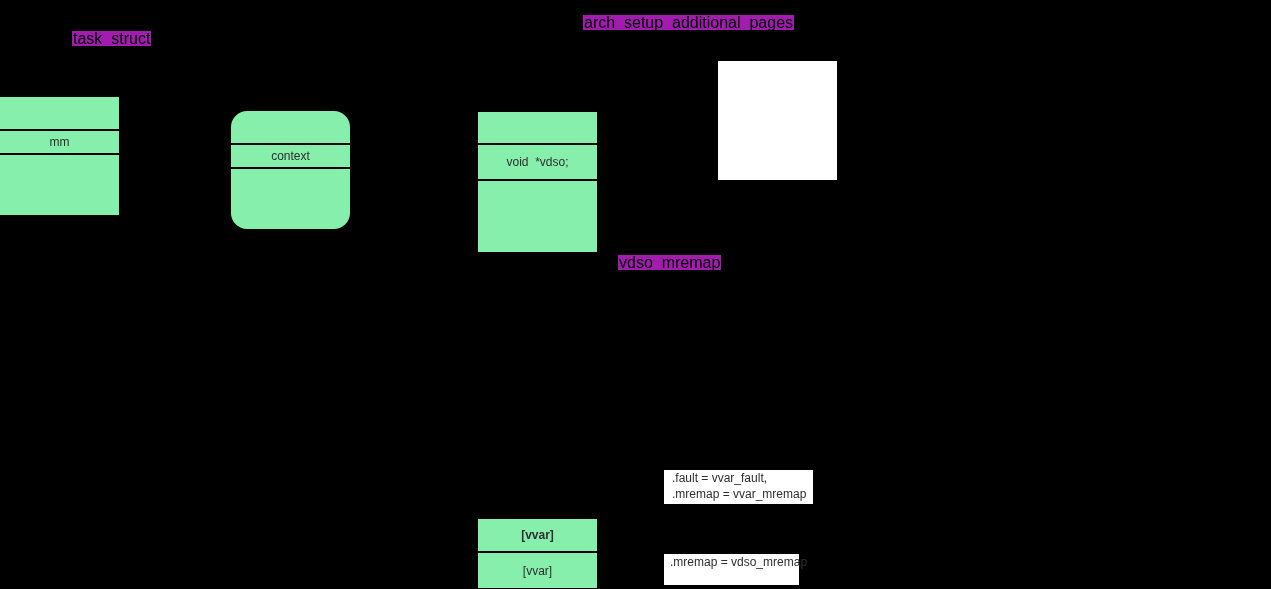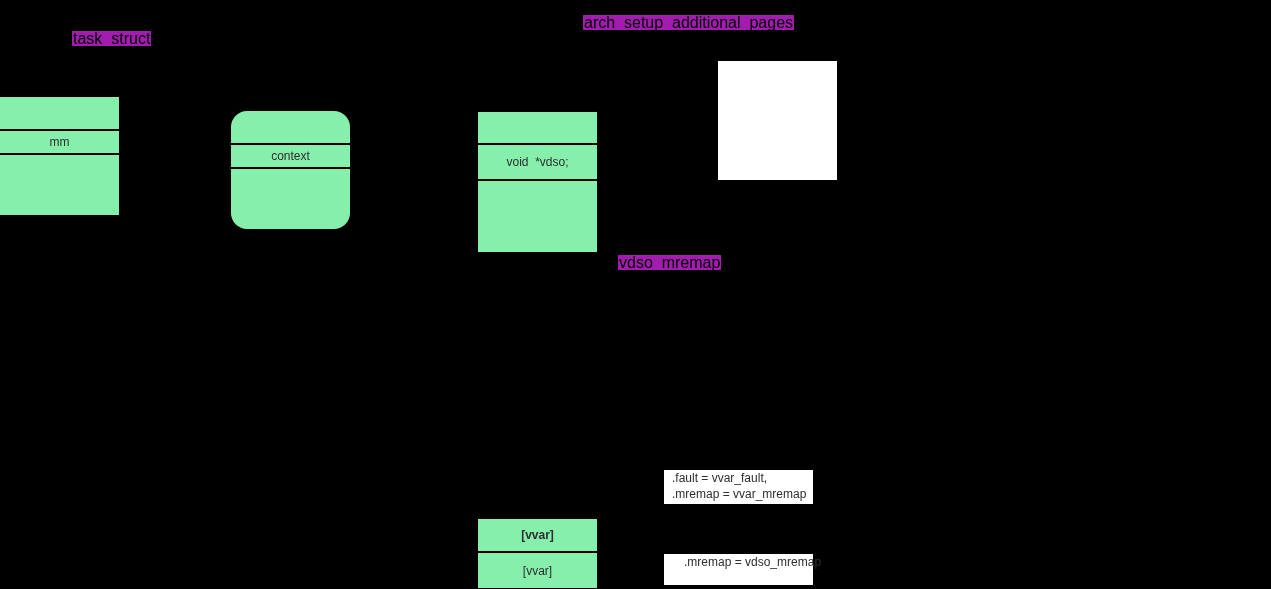--- a/index.html
+++ b/index.html
@@ -99,17 +99,17 @@
   <div class="cellbox" style="left:478px; top:488px; width:119px; height:69px;">
     <div class="row divided" style="flex:0 0 34px;font-weight:bold;">[vvar]</div>
     <div class="row" style="flex:1 1 auto;">[vvar]</div>
   </div>
 
   <div class="opsbox" style="left:658px; top:470px; width:149px; height:34px;">
     <div class="ops-line">.fault = vvar_fault,</div>
     <div class="ops-line">.mremap = vvar_mremap</div>
   </div>
 
-  <div class="opsbox" style="left:658px; top:554px; width:149px; height:31px; padding-left:20px;">
+  <div class="opsbox" style="left:658px; top:554px; width:135px; height:31px; padding-left:6px;">
     <div class="ops-line">.mremap = vdso_mremap</div>
   </div>
 
 </div>
 
 </body></html>

